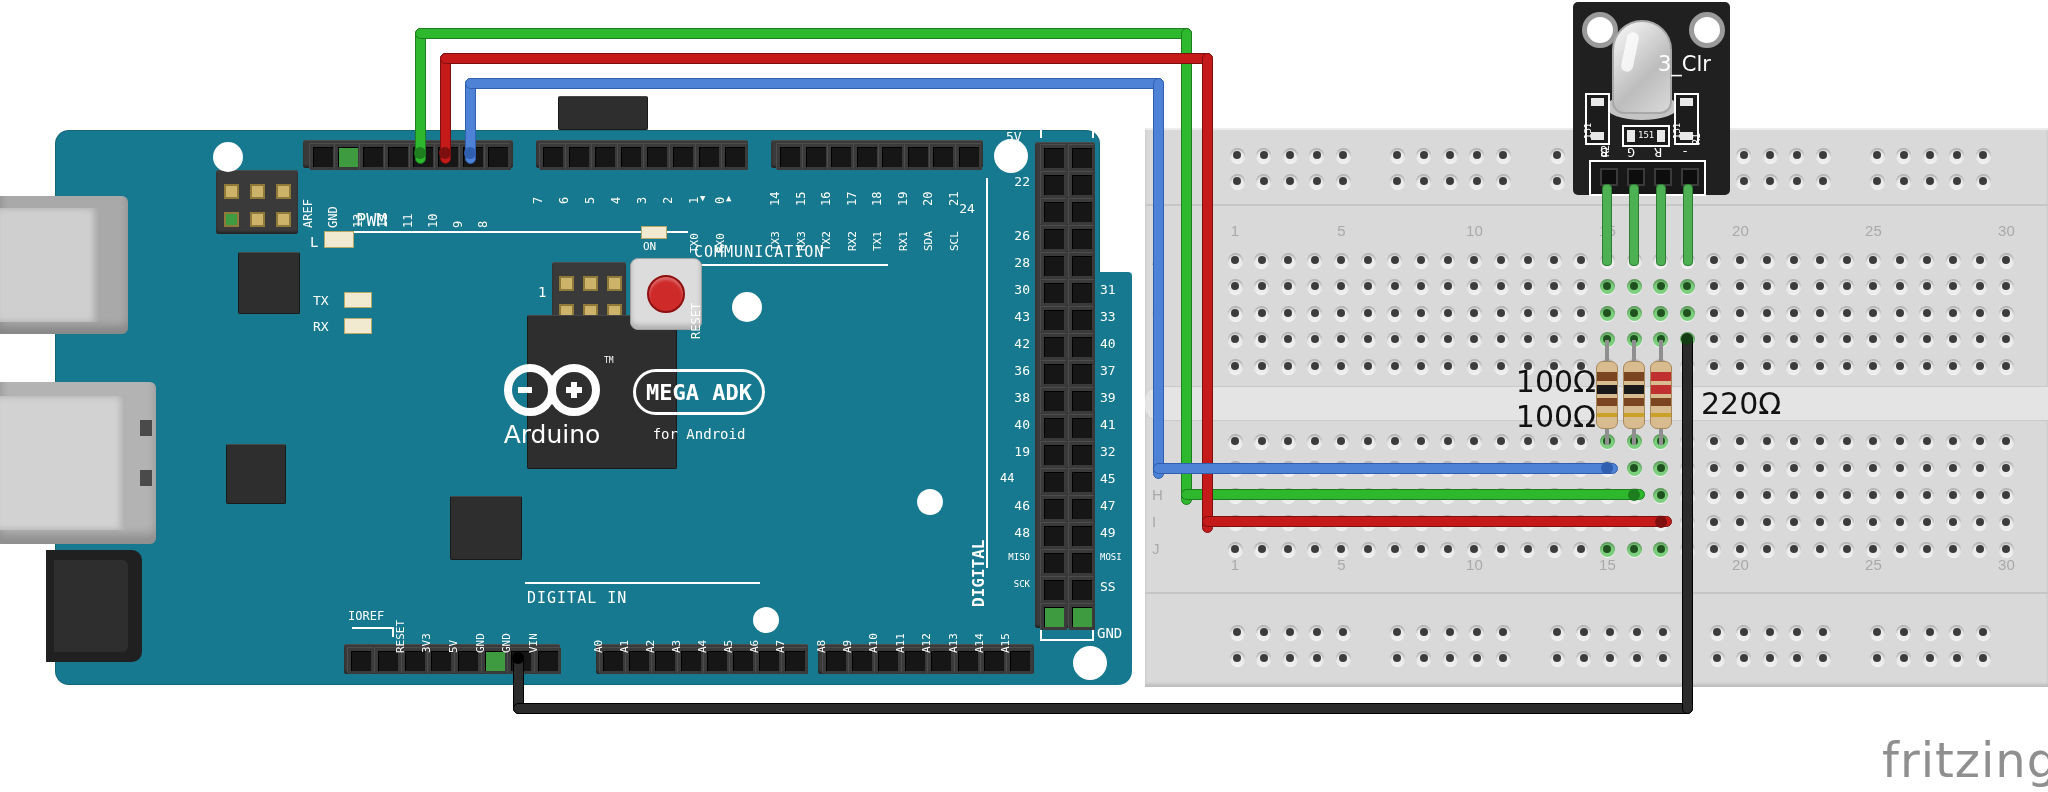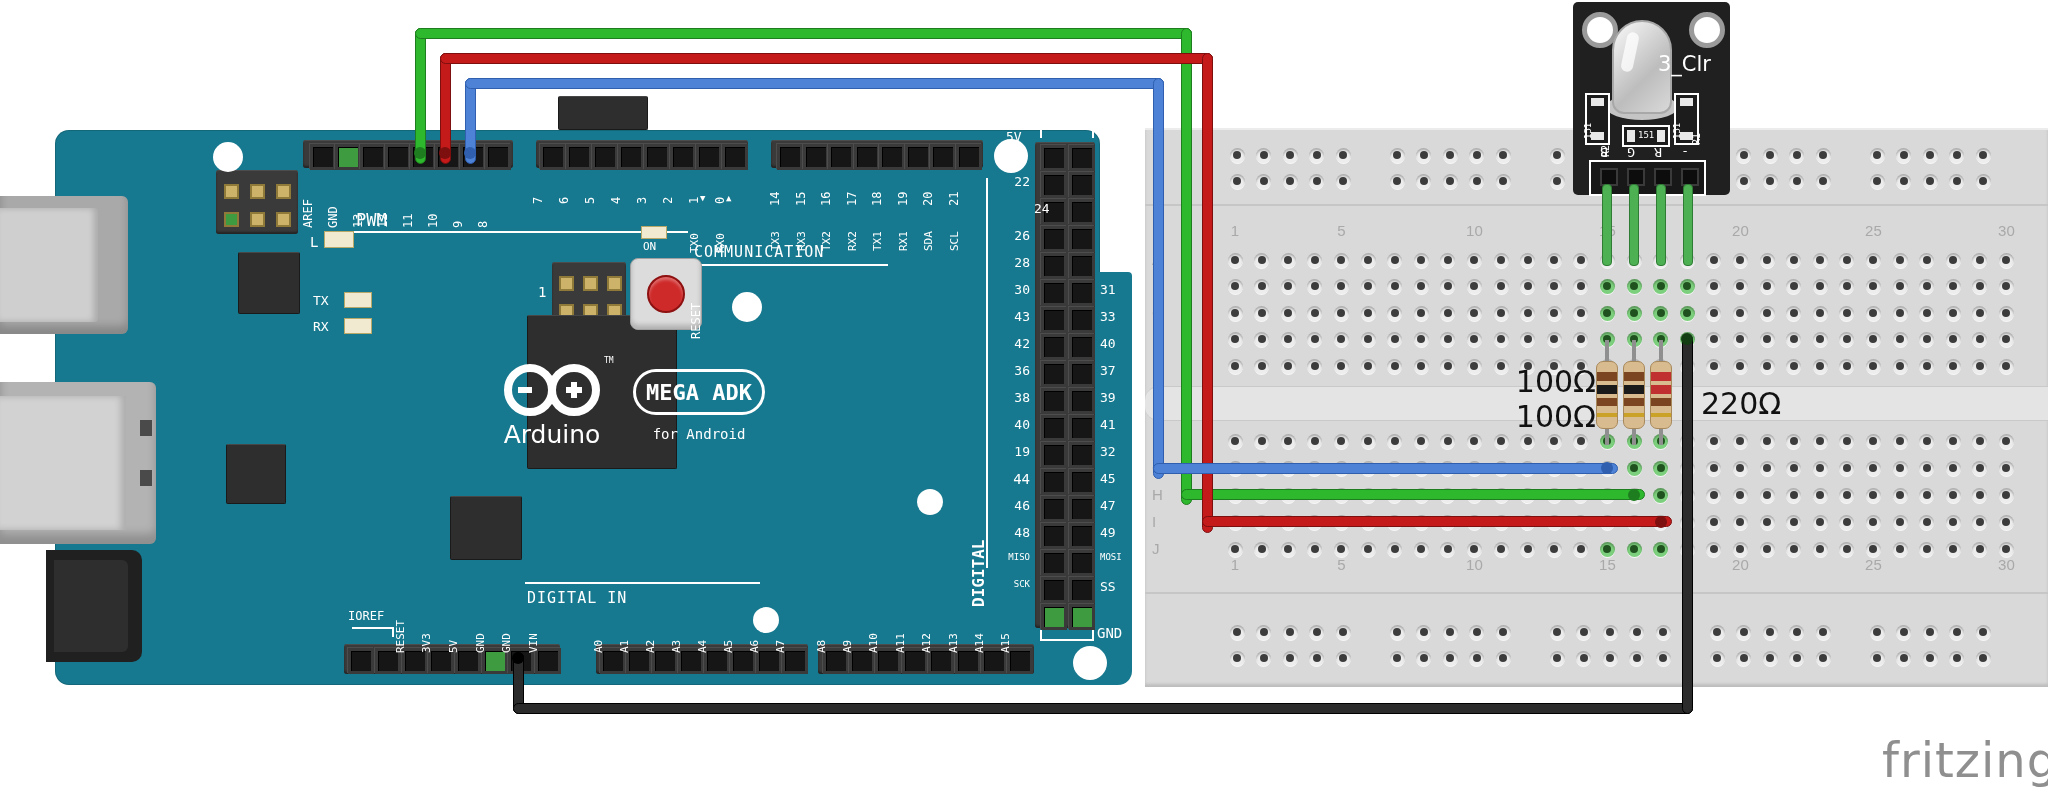--- a/index.html
+++ b/index.html
@@ -1426,31 +1426,31 @@
       <div class="abs pin" style="left: 1069px; top: 496px; width: 20px; height: 20px;"></div>
       <div class="abs pin" style="left: 1041px; top: 523px; width: 20px; height: 20px;"></div>
       <div class="abs pin" style="left: 1069px; top: 523px; width: 20px; height: 20px;"></div>
       <div class="abs pin" style="left: 1041px; top: 550px; width: 20px; height: 20px;"></div>
       <div class="abs pin" style="left: 1069px; top: 550px; width: 20px; height: 20px;"></div>
       <div class="abs pin" style="left: 1041px; top: 577px; width: 20px; height: 20px;"></div>
       <div class="abs pin" style="left: 1069px; top: 577px; width: 20px; height: 20px;"></div>
       <div class="abs pin" style="left: 1041px; top: 604px; width: 20px; height: 20px; background: rgb(63, 155, 63);"></div>
       <div class="abs pin" style="left: 1069px; top: 604px; width: 20px; height: 20px; background: rgb(63, 155, 63);"></div>
       <div class="abs silk" style="left: 1000px; top: 174px; width: 30px; text-align: right; font-size: 13px;">22</div>
-      <div class="abs silk" style="left: 1034px; top: 201px; width: 30px; text-align: left; font-size: 13px;">24</div>
+      <div class="abs silk" style="left: 952px; top: 201px; width: 30px; text-align: center; font-size: 13px;">24</div>
       <div class="abs silk" style="left: 1000px; top: 228px; width: 30px; text-align: right; font-size: 13px;">26</div>
       <div class="abs silk" style="left: 1000px; top: 255px; width: 30px; text-align: right; font-size: 13px;">28</div>
       <div class="abs silk" style="left: 1000px; top: 282px; width: 30px; text-align: right; font-size: 13px;">30</div>
       <div class="abs silk" style="left: 1000px; top: 309px; width: 30px; text-align: right; font-size: 13px;">43</div>
       <div class="abs silk" style="left: 1000px; top: 336px; width: 30px; text-align: right; font-size: 13px;">42</div>
       <div class="abs silk" style="left: 1000px; top: 363px; width: 30px; text-align: right; font-size: 13px;">36</div>
       <div class="abs silk" style="left: 1000px; top: 390px; width: 30px; text-align: right; font-size: 13px;">38</div>
       <div class="abs silk" style="left: 1000px; top: 417px; width: 30px; text-align: right; font-size: 13px;">40</div>
       <div class="abs silk" style="left: 1000px; top: 444px; width: 30px; text-align: right; font-size: 13px;">19</div>
-      <div class="abs silk" style="left: 1000px; top: 471px; width: 30px; text-align: right; font-size: 14px;">44</div>
+      <div class="abs silk" style="left: 1000px; top: 471px; width: 30px; text-align: left; font-size: 12px;">44</div>
       <div class="abs silk" style="left: 1000px; top: 498px; width: 30px; text-align: right; font-size: 13px;">46</div>
       <div class="abs silk" style="left: 1000px; top: 525px; width: 30px; text-align: right; font-size: 13px;">48</div>
       <div class="abs silk" style="left: 1000px; top: 552px; width: 30px; text-align: right; font-size: 9px;">MISO</div>
       <div class="abs silk" style="left: 1000px; top: 579px; width: 30px; text-align: right; font-size: 9px;">SCK</div>
       <div class="abs silk" style="left: 1100px; top: 282px; font-size: 13px;">31</div>
       <div class="abs silk" style="left: 1100px; top: 309px; font-size: 13px;">33</div>
       <div class="abs silk" style="left: 1100px; top: 336px; font-size: 13px;">40</div>
       <div class="abs silk" style="left: 1100px; top: 363px; font-size: 13px;">37</div>
       <div class="abs silk" style="left: 1100px; top: 390px; font-size: 13px;">39</div>
       <div class="abs silk" style="left: 1100px; top: 417px; font-size: 13px;">41</div>

